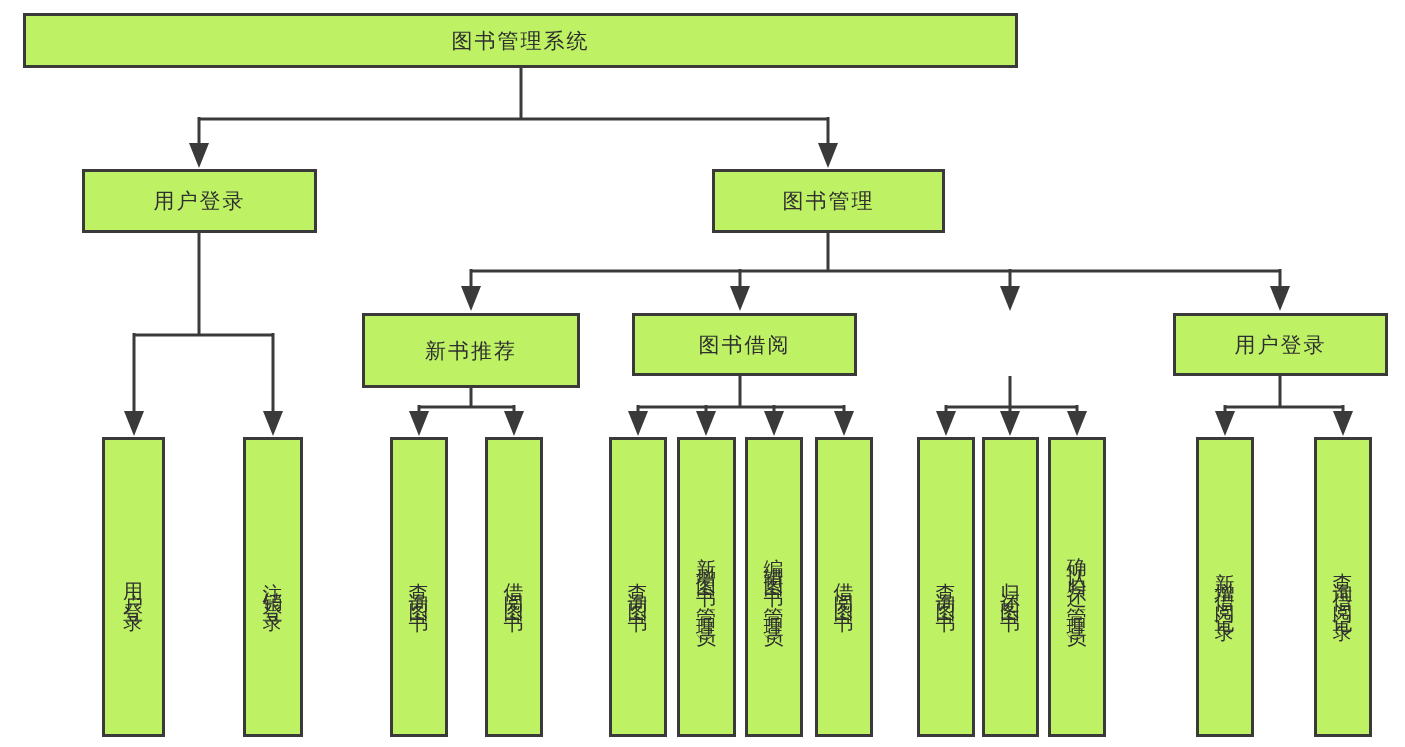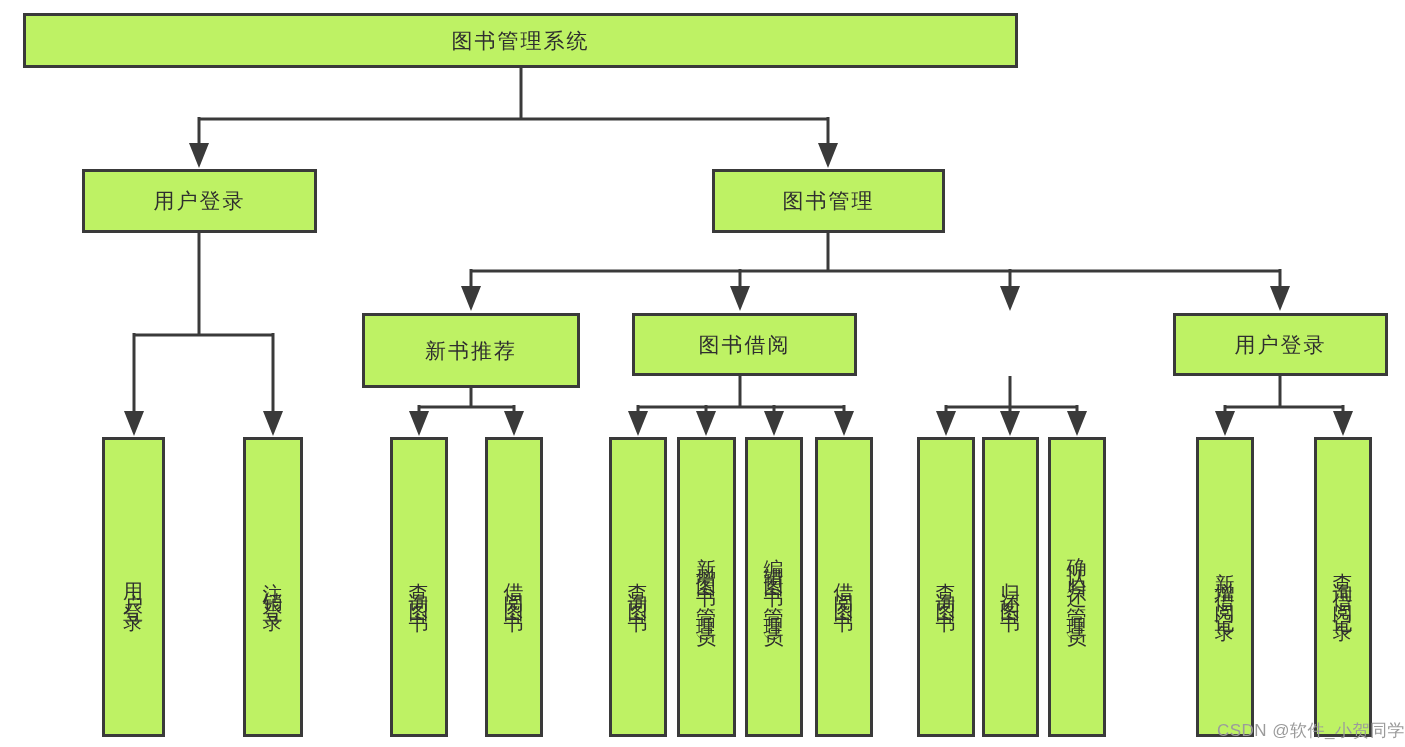--- a/index.html
+++ b/index.html
@@ -191,14 +191,13 @@
     <span class="label">确认归还（管理员）</span>
   </div>
 
   <div class="node vnode" style="left:1196px;top:437px;width:58px;height:300px;">
     <span class="label">新增借阅记录</span>
   </div>
   <div class="node vnode" style="left:1314px;top:437px;width:58px;height:300px;">
     <span class="label">查询借阅记录</span>
   </div>
 
-  <div id="watermark">CSDN @软件_小贺同学</div>
 </div>
 
 </body></html>

